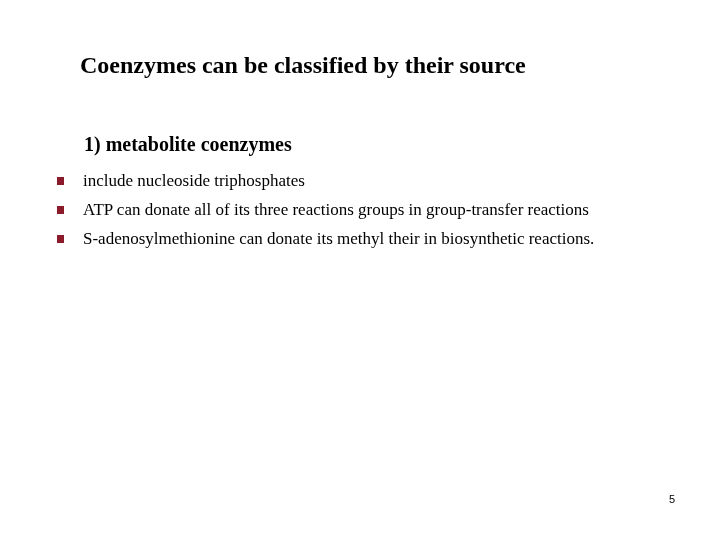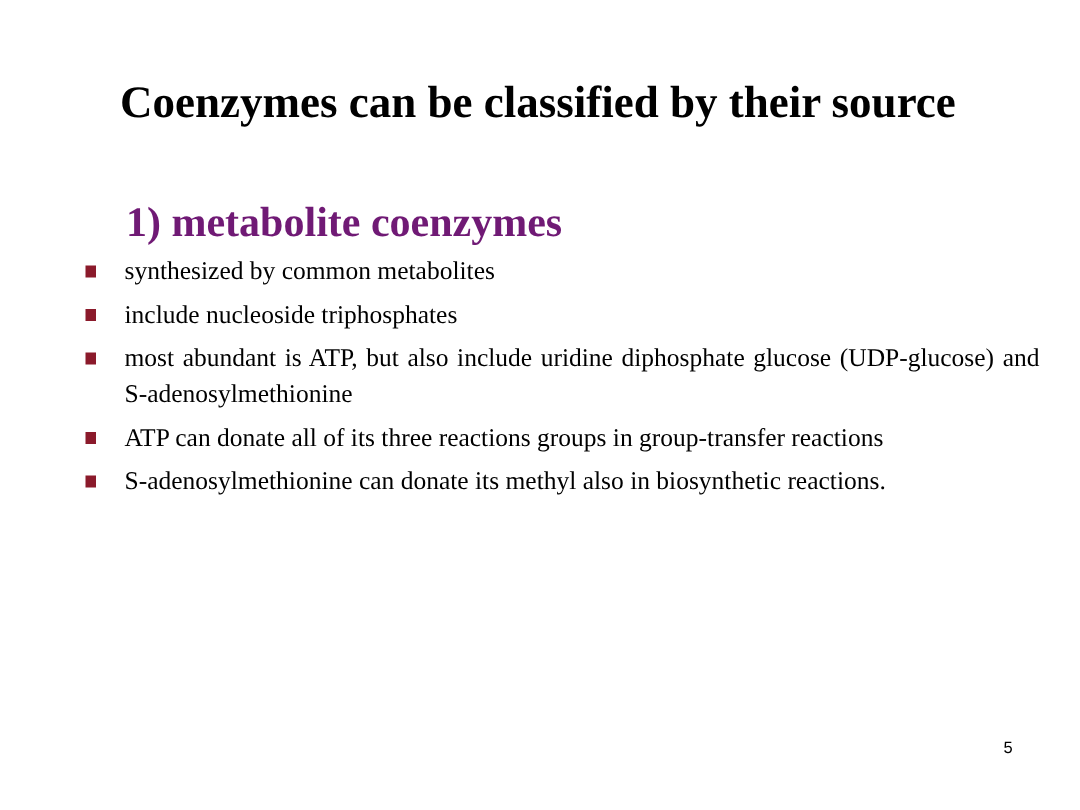--- a/index.html
+++ b/index.html
@@ -1,31 +1,30 @@
 <!DOCTYPE html>
 <html><head>
   <meta charset="utf-8">
   <style>
     html, body { margin:0; padding:0; }
     body { width:720px; height:540px; background:#ffffff; position:relative; overflow:hidden;
            font-family:"Liberation Serif", serif; color:#000; }
-    .title { position:absolute; left:80px; top:52px; font-size:30px; font-weight:bold; white-space:nowrap; }
-    .subtitle { position:absolute; left:84px; top:133px; font-size:28px; font-weight:bold; color:#701a75; white-space:nowrap; }
+    .title { position:absolute; left:80px; top:52px; font-size:24px; font-weight:bold; white-space:nowrap; }
+    .subtitle { position:absolute; left:84px; top:133px; font-size:20px; font-weight:bold; color:#000000; white-space:nowrap; }
     .bullets { position:absolute; left:55px; top:169px; width:638px; margin:0; padding:0; list-style:none; }
     .bullet { position:relative; padding-left:28px; font-size:17px; line-height:24px; margin:0 0 5px 0; text-align:justify; }
     .bullet .mark { position:absolute; left:2px; top:8px; width:7px; height:8px; background:#8b1a2b; }
     .page-num { position:absolute; left:669px; top:493px; font-family:"Liberation Sans", sans-serif; font-size:11px; }
   </style>
 </head>
 <body>
 
 <div>
   <div class="title">Coenzymes can be classified by their source</div>
   <div class="subtitle">1) metabolite coenzymes</div>
   <ul class="bullets">
-    <li class="bullet"><span class="mark"></span><span>synthesized by common metabolites</span></li>
     <li class="bullet"><span class="mark"></span><span>include nucleoside triphosphates</span></li>
-    <li class="bullet"><span class="mark"></span><span>most abundant is ATP, but also include uridine diphosphate glucose (UDP-glucose) and S-adenosylmethionine</span></li>
+    <li class="bullet"><span class="mark"></span></li>
     <li class="bullet"><span class="mark"></span><span>ATP can donate all of its three reactions groups in group-transfer reactions</span></li>
-    <li class="bullet"><span class="mark"></span><span>S-adenosylmethionine can donate its methyl also in biosynthetic reactions.</span></li>
+    <li class="bullet"><span class="mark"></span><span>S-adenosylmethionine can donate its methyl their in biosynthetic reactions.</span></li>
   </ul>
   <div class="page-num">5</div>
 </div>
 
 </body></html>

